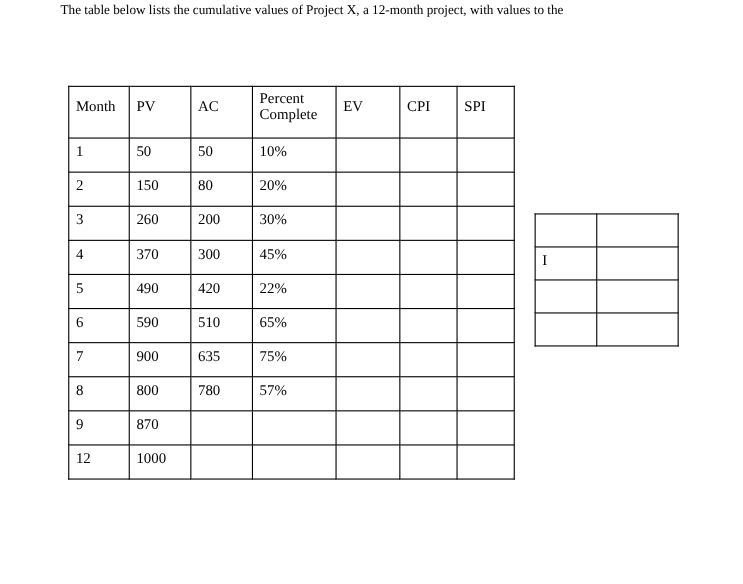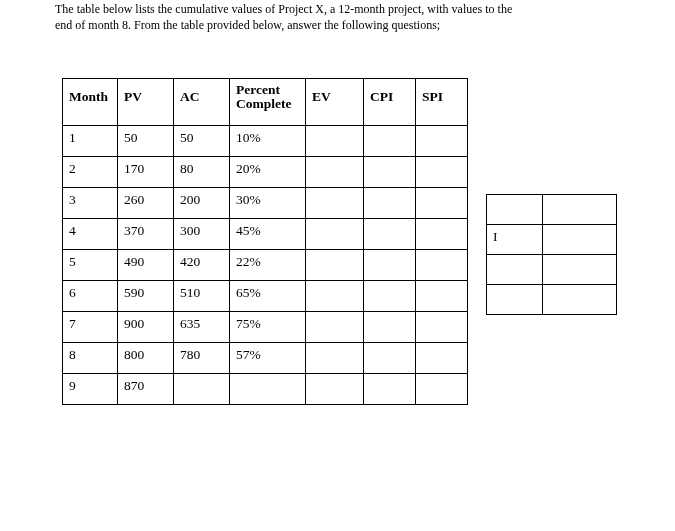--- a/index.html
+++ b/index.html
@@ -43,39 +43,38 @@
   th, td {
     border: 1px solid #000000;
     vertical-align: top;
     text-align: left;
     padding: 4px 5px 0 6px;
     font-size: 13.5px;
     line-height: 15px;
     overflow: hidden;
   }
   .main-table th {
-    font-weight: bold;
+    font-weight: normal;
     line-height: 14px;
     padding-top: 4px;
   }
   .main-table th.th-single {
     padding-top: 11px;
   }
   .main-table tr.header-row { height: 47px; }
   .main-table tbody tr { height: 31px; }
   .side-table tbody tr { height: 30px; }
 </style>
 </head>
 <body>
 
 <div class="page">
 
   <div class="question">
     <div>The table below lists the cumulative values of Project X, a 12-month project, with values to the</div>
-    <div>end of month 8. From the table provided below, answer the following questions;</div>
   </div>
 
   <table class="main-table">
     <colgroup>
       <col style="width:55px">
       <col style="width:56px">
       <col style="width:56px">
       <col style="width:76px">
       <col style="width:58px">
       <col style="width:52px">
@@ -97,21 +96,21 @@
           <td>1</td>
           <td>50</td>
           <td>50</td>
           <td>10%</td>
           <td></td>
           <td></td>
           <td></td>
         </tr>
         <tr>
           <td>2</td>
-          <td>170</td>
+          <td>150</td>
           <td>80</td>
           <td>20%</td>
           <td></td>
           <td></td>
           <td></td>
         </tr>
         <tr>
           <td>3</td>
           <td>260</td>
           <td>200</td>
@@ -161,20 +160,29 @@
           <td>800</td>
           <td>780</td>
           <td>57%</td>
           <td></td>
           <td></td>
           <td></td>
         </tr>
         <tr>
           <td>9</td>
           <td>870</td>
+          <td></td>
+          <td></td>
+          <td></td>
+          <td></td>
+          <td></td>
+        </tr>
+        <tr>
+          <td>12</td>
+          <td>1000</td>
           <td></td>
           <td></td>
           <td></td>
           <td></td>
           <td></td>
         </tr>
       </tbody>
   </table>
 
   <table class="side-table">

